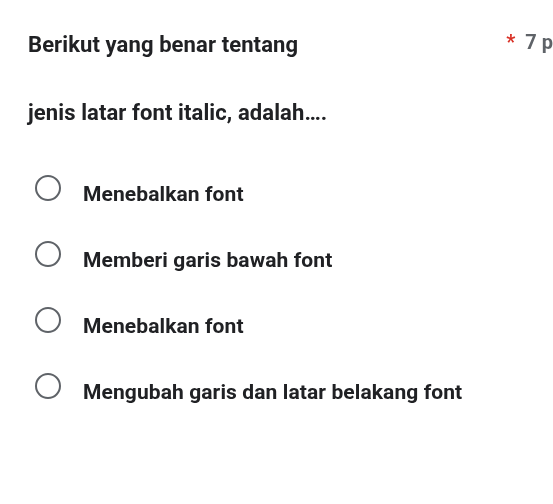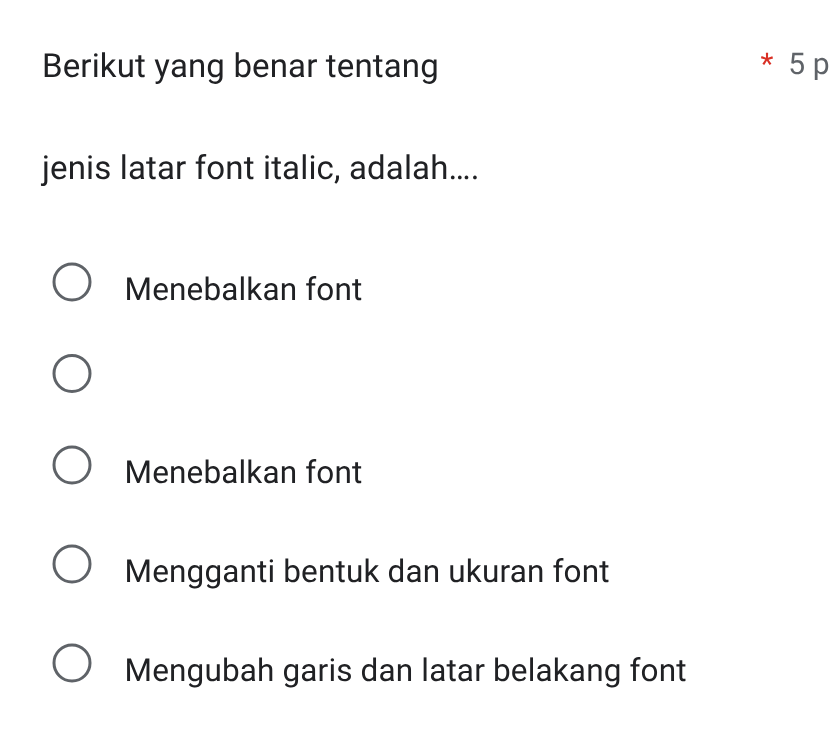--- a/index.html
+++ b/index.html
@@ -1,18 +1,19 @@
 <!DOCTYPE html>
 <html><head>
   <meta charset="utf-8">
   <style>
     * {
       box-sizing: border-box;
       margin: 0;
       padding: 0;
+      font-weight: bold;
     }
     body {
       font-family: Roboto, Arial, sans-serif;
       background: #fff;
       width: 553px;
       height: 504px;
       overflow: hidden;
       padding: 28px 0 0 28px;
       color: #202124;
     }
@@ -74,37 +75,34 @@
 <body>
 
 <div class="header">
   <div class="question-text">
     <span>Berikut yang benar tentang</span><br>
     <br>
     <span>jenis latar font italic, adalah….</span>
   </div>
   <div class="points-area">
     <span class="asterisk">*</span>
-    <span>5 p</span>
+    <span>7 p</span>
   </div>
 </div>
 
 <div class="options">
   <div class="option-row">
     <div class="radio"></div>
     <span class="option-label">Menebalkan font</span>
   </div>
   <div class="option-row">
     <div class="radio"></div>
+    <span class="option-label">Memberi garis bawah font</span>
   </div>
   <div class="option-row">
     <div class="radio"></div>
     <span class="option-label">Menebalkan font</span>
-  </div>
-  <div class="option-row">
-    <div class="radio"></div>
-    <span class="option-label">Mengganti bentuk dan ukuran font</span>
   </div>
   <div class="option-row">
     <div class="radio"></div>
     <span class="option-label">Mengubah garis dan latar belakang font</span>
   </div>
 </div>
 
 </body></html>

